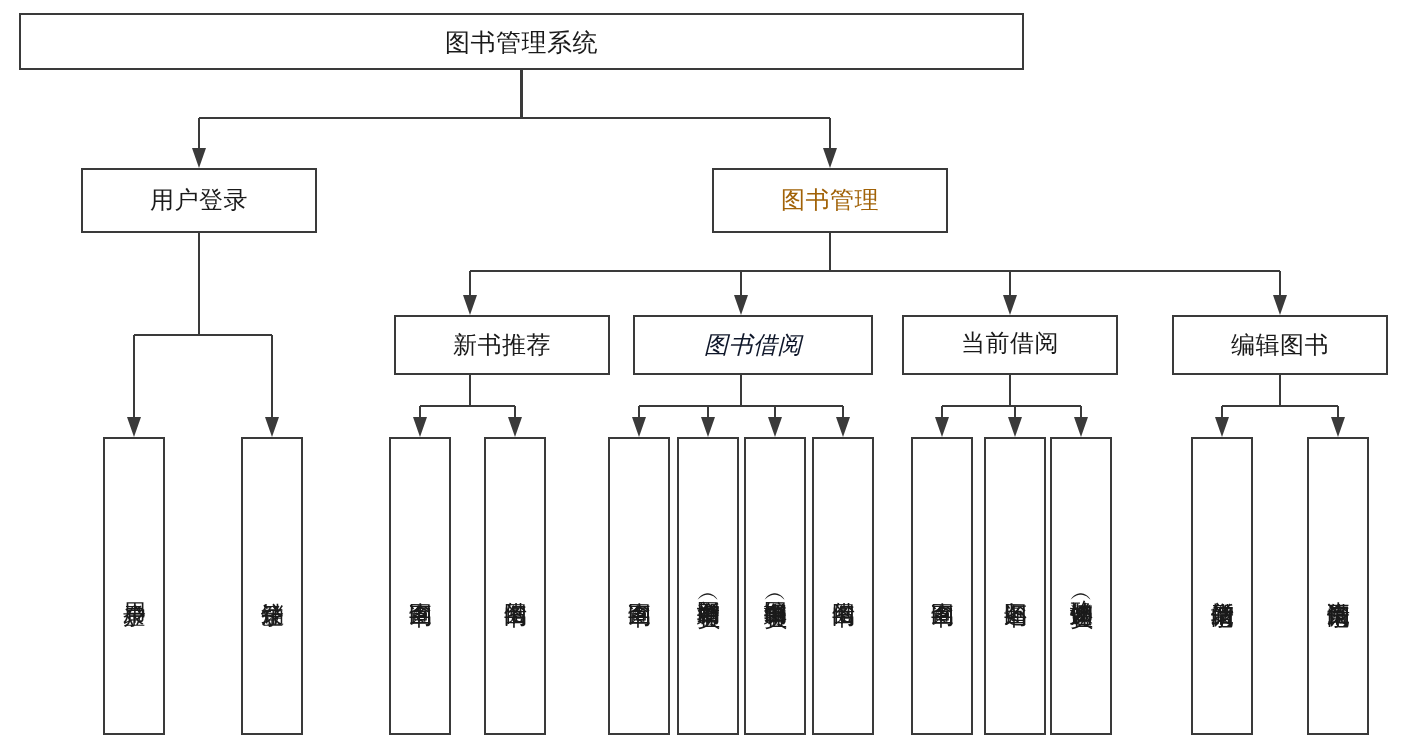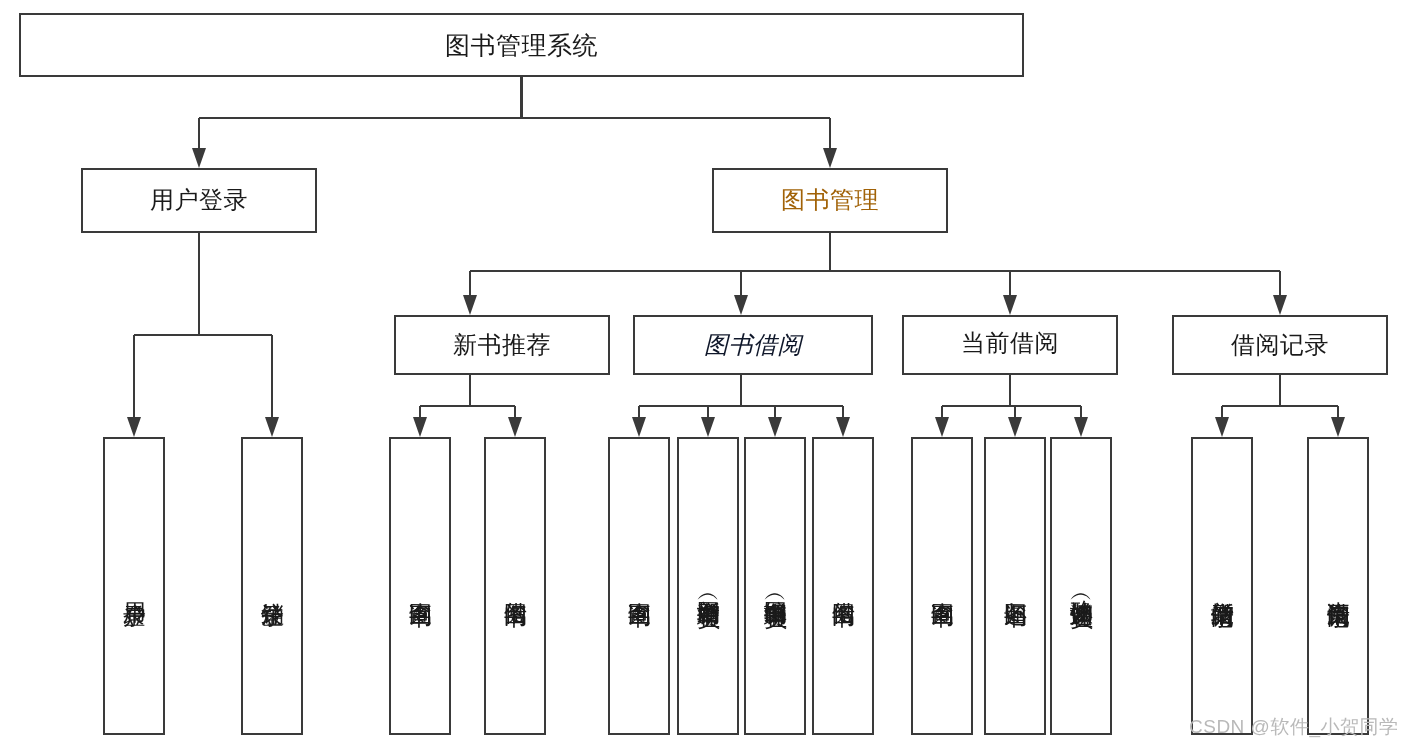--- a/index.html
+++ b/index.html
@@ -116,40 +116,40 @@
       <line x1="1081" y1="406" x2="1081" y2="417" stroke="#3a3a3a" stroke-width="2.5" shape-rendering="crispEdges"></line>
       <polygon points="1074,417 1088,417 1081,437" fill="#3a3a3a"></polygon>
       <line x1="1280" y1="375" x2="1280" y2="406" stroke="#3a3a3a" stroke-width="2.5" shape-rendering="crispEdges"></line>
       <line x1="1222" y1="406" x2="1338" y2="406" stroke="#3a3a3a" stroke-width="2.5" shape-rendering="crispEdges"></line>
       <line x1="1222" y1="406" x2="1222" y2="417" stroke="#3a3a3a" stroke-width="2.5" shape-rendering="crispEdges"></line>
       <polygon points="1215,417 1229,417 1222,437" fill="#3a3a3a"></polygon>
       <line x1="1338" y1="406" x2="1338" y2="417" stroke="#3a3a3a" stroke-width="2.5" shape-rendering="crispEdges"></line>
       <polygon points="1331,417 1345,417 1338,437" fill="#3a3a3a"></polygon>
     </svg>
   <div id="nodes-layer">
-      <div class="node horiz root" style="left: 19px; top: 13px; width: 1005px; height: 64px; border-color: rgb(58, 58, 58); background: rgb(255, 255, 255); color: rgb(26, 26, 26);">
+      <div class="node horiz root" style="left: 19px; top: 13px; width: 1005px; height: 57px; border-color: rgb(58, 58, 58); background: rgb(255, 255, 255); color: rgb(26, 26, 26);">
         <span class="cap">图书管理系统</span>
       </div>
       <div class="node horiz" style="left: 81px; top: 168px; width: 236px; height: 65px; border-color: rgb(58, 58, 58); background: rgb(255, 255, 255); color: rgb(26, 26, 26);">
         <span class="cap">用户登录</span>
       </div>
       <div class="node horiz" style="left: 712px; top: 168px; width: 236px; height: 65px; border-color: rgb(58, 58, 58); background: rgb(255, 255, 255); color: #a16207;">
         <span class="cap">图书管理</span>
       </div>
       <div class="node horiz" style="left: 362px; top: 315px; width: 216px; height: 60px; border-color: rgb(58, 58, 58); background: rgb(255, 255, 255); color: rgb(26, 26, 26); margin-left: 32px;">
         <span class="cap">新书推荐</span>
       </div>
       <div class="node horiz" style="left: 633px; top: 315px; width: 240px; height: 60px; border-color: rgb(58, 58, 58); background: rgb(255, 255, 255); color: #0f172a; font-style: italic;">
         <span class="cap">图书借阅</span>
       </div>
       <div class="node horiz" style="left: 902px; top: 315px; width: 216px; height: 60px; border-color: rgb(58, 58, 58); background: rgb(255, 255, 255); color: rgb(26, 26, 26); font-family: Liberation Mono, monospace;">
         <span class="cap">当前借阅</span>
       </div>
       <div class="node horiz" style="left: 1172px; top: 315px; width: 216px; height: 60px; border-color: rgb(58, 58, 58); background: rgb(255, 255, 255); color: rgb(26, 26, 26);">
-        <span class="cap">借阅记录</span>
+        <span class="cap">编辑图书</span>
       </div>
       <div class="node vert" style="left: 103px; top: 437px; width: 62px; height: 298px; border-color: rgb(58, 58, 58); background: rgb(255, 255, 255); color: rgb(26, 26, 26);">
         <span class="cap">用户登录</span>
       </div>
       <div class="node vert" style="left: 241px; top: 437px; width: 62px; height: 298px; border-color: rgb(58, 58, 58); background: rgb(255, 255, 255); color: rgb(26, 26, 26);">
         <span class="cap">注销登录</span>
       </div>
       <div class="node vert" style="left: 389px; top: 437px; width: 62px; height: 298px; border-color: rgb(58, 58, 58); background: rgb(255, 255, 255); color: rgb(26, 26, 26);">
         <span class="cap">查询图书</span>
       </div>
@@ -177,14 +177,13 @@
       <div class="node vert" style="left: 1050px; top: 437px; width: 62px; height: 298px; border-color: rgb(58, 58, 58); background: rgb(255, 255, 255); color: rgb(26, 26, 26);">
         <span class="cap">确认归还（管理员）</span>
       </div>
       <div class="node vert" style="left: 1191px; top: 437px; width: 62px; height: 298px; border-color: rgb(58, 58, 58); background: rgb(255, 255, 255); color: rgb(26, 26, 26);">
         <span class="cap">新增借阅记录</span>
       </div>
       <div class="node vert" style="left: 1307px; top: 437px; width: 62px; height: 298px; border-color: rgb(58, 58, 58); background: rgb(255, 255, 255); color: rgb(26, 26, 26);">
         <span class="cap">查询借阅记录</span>
       </div>
     </div>
-  <div class="watermark" style="left: 1189px; top: 714px; color: rgb(185, 185, 185);">CSDN @软件_小贺同学</div>
 </div>
 
 </body></html>

